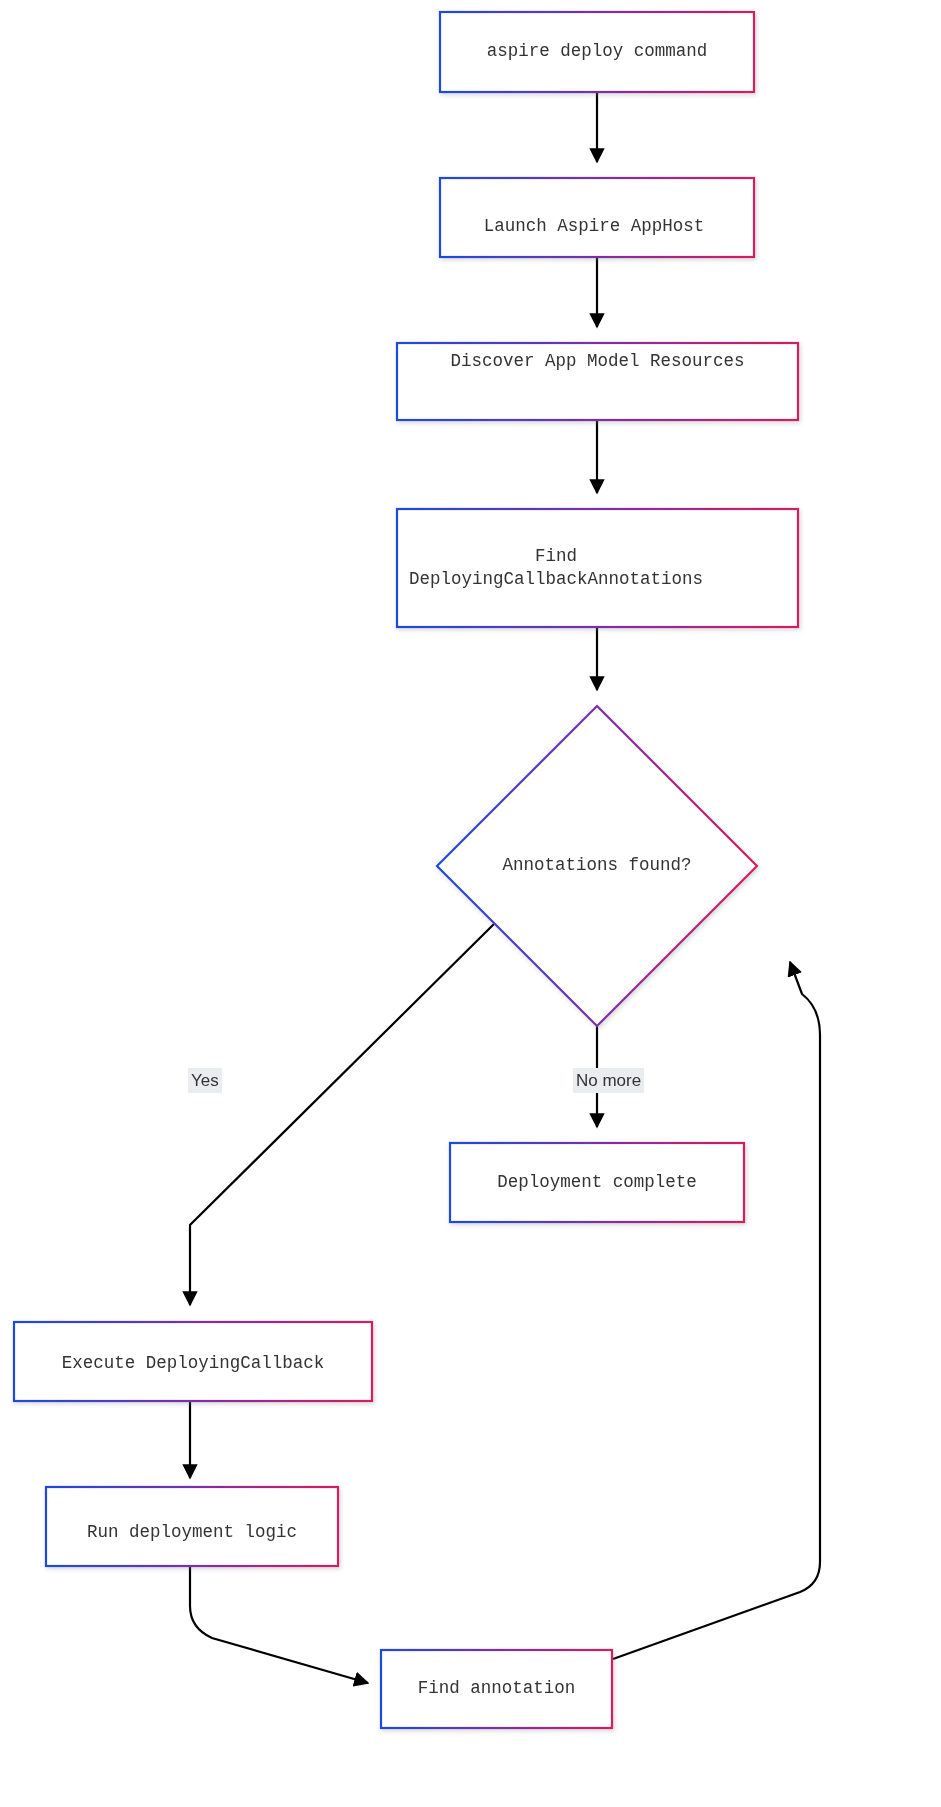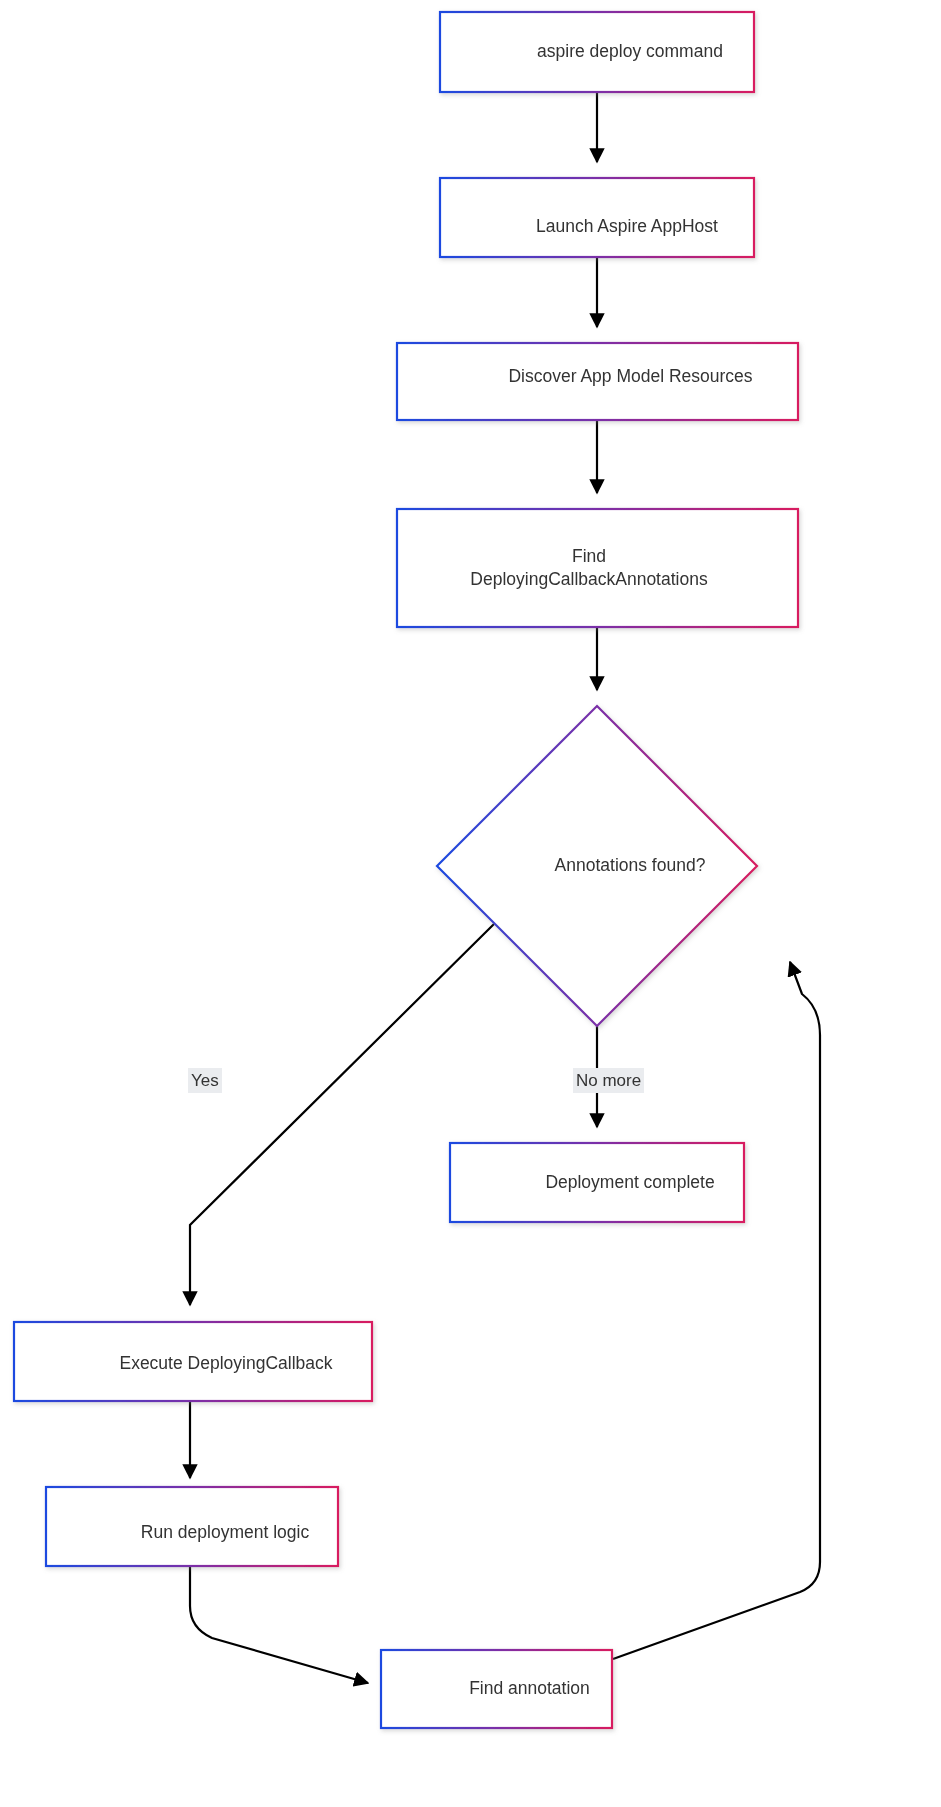--- a/index.html
+++ b/index.html
@@ -22,24 +22,23 @@
   }
   .node-label {
     position: absolute;
     display: flex;
     align-items: center;
     justify-content: center;
     text-align: center;
     color: #333333;
     font-size: 17.5px;
     line-height: 1.32;
-    font-family: Liberation Sans, sans-serif;
+    font-family: Liberation Mono, monospace;
     white-space: pre-line;
     pointer-events: none;
-    padding-left: 33px;
   }
   .edge-label {
     position: absolute;
     background: #eaecef;
     color: #333333;
     font-size: 17px;
     line-height: 1.25;
     font-family: "Liberation Sans", sans-serif;
     padding: 2px 3px;
     white-space: nowrap;
@@ -104,21 +103,21 @@
     <rect x="46" y="1487" width="292" height="79" rx="0" ry="0" fill="#ffffff" stroke="url(#borderGrad)" stroke-width="2.2" filter="url(#nodeShadow)"></rect>
 
     <rect x="381" y="1650" width="231" height="78" rx="0" ry="0" fill="#ffffff" stroke="url(#borderGrad)" stroke-width="2.2" filter="url(#nodeShadow)"></rect>
   </g>
 </svg>
 
 <div class="node-label" style="left:440px; top:12px; width:314px; height:80px;">aspire deploy command</div>
 
 <div class="node-label" style="left:437px; top:178px; width:314px; height:97px;">Launch Aspire AppHost</div>
 
-<div class="node-label" style="left:397px; top:343px; width:401px; height:68px;">Discover App Model Resources</div>
+<div class="node-label" style="left:397px; top:328px; width:401px; height:68px;">Discover App Model Resources</div>
 
 <div class="node-label" style="left:397px; top:509px; width:318px; height:118px;">Find
 DeployingCallbackAnnotations</div>
 
 <div class="node-label" style="left:437px; top:836px; width:320px; height:60px;">Annotations found?</div>
 
 <div class="node-label" style="left: 14px; top: 1322px; width: 358px; height: 67px; margin-top: 8px;">Execute DeployingCallback</div>
 
 <div class="node-label" style="left:450px; top:1143px; width:294px; height:79px;">Deployment complete</div>
 

